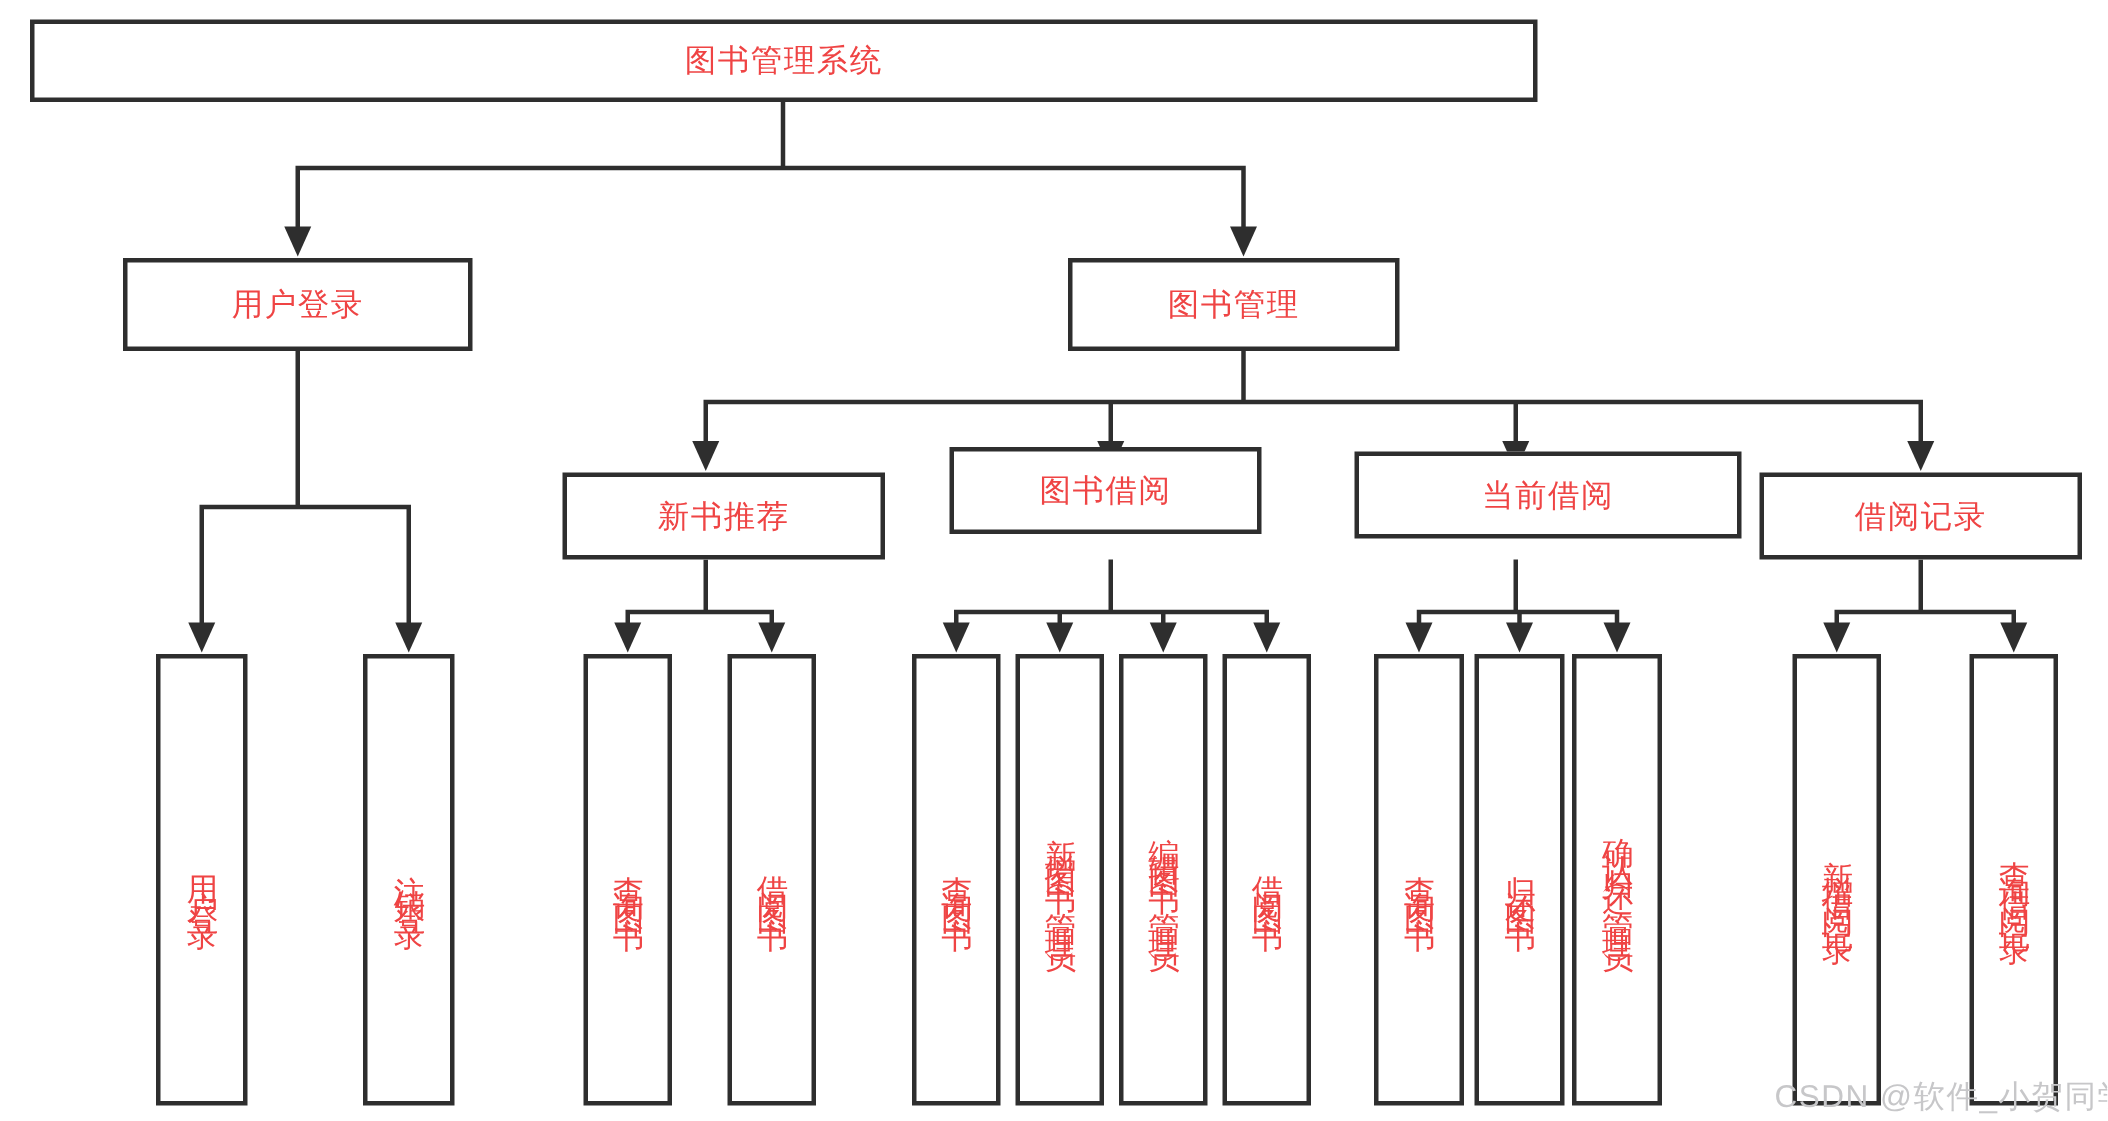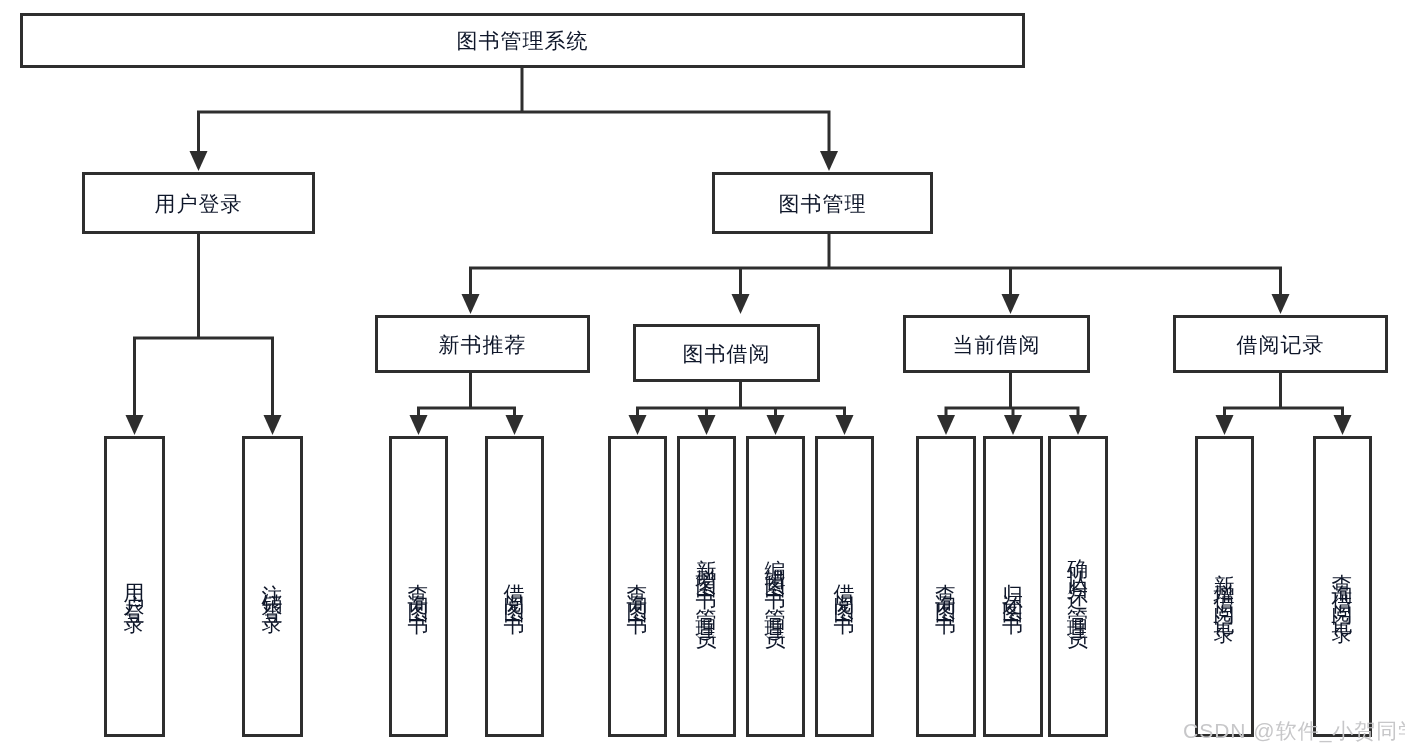--- a/index.html
+++ b/index.html
@@ -19,21 +19,21 @@
     position: absolute;
     left: 0;
     top: 0;
     pointer-events: none;
   }
   .node {
     position: absolute;
     box-sizing: border-box;
     background: #ffffff;
     border: 3px solid #2e2e2e;
-    color: #0f172a;
+    color: #ef4444;
     display: flex;
     align-items: center;
     justify-content: center;
     font-size: 21px;
     line-height: 1;
     z-index: 2;
   }
   .hbox {
     letter-spacing: 1px;
   }
@@ -108,22 +108,22 @@
       <polygon points="1333.5,415 1351.5,415 1342.5,435"></polygon>
     </g>
   </svg>
 
   <div class="node hbox" style="left:20px;top:13px;width:1005px;height:55px">图书管理系统</div>
 
   <div class="node hbox" style="left:82px;top:172px;width:233px;height:62px">用户登录</div>
   <div class="node hbox" style="left:712px;top:172px;width:221px;height:62px">图书管理</div>
 
   <div class="node hbox" style="left:375px;top:315px;width:215px;height:58px">新书推荐</div>
-  <div class="node hbox" style="left:633px;top:324px;width:187px;height:58px">图书借阅</div>
-  <div class="node hbox" style="left:903px;top:315px;width:187px;height:58px">当前借阅</div>
+  <div class="node hbox" style="left:633px;top:298px;width:208px;height:58px">图书借阅</div>
+  <div class="node hbox" style="left:903px;top:301px;width:258px;height:58px">当前借阅</div>
   <div class="node hbox" style="left:1173px;top:315px;width:215px;height:58px">借阅记录</div>
 
   <div class="node vbox" style="left:104px;top:436px;width:61px;height:301px">用户登录</div>
   <div class="node vbox" style="left:242px;top:436px;width:61px;height:301px">注销登录</div>
 
   <div class="node vbox" style="left:389px;top:436px;width:59px;height:301px">查询图书</div>
   <div class="node vbox" style="left:485px;top:436px;width:59px;height:301px">借阅图书</div>
 
   <div class="node vbox" style="left:608px;top:436px;width:59px;height:301px">查询图书</div>
   <div class="node vbox" style="left:677px;top:436px;width:59px;height:301px">新增图书（管理员）</div>

